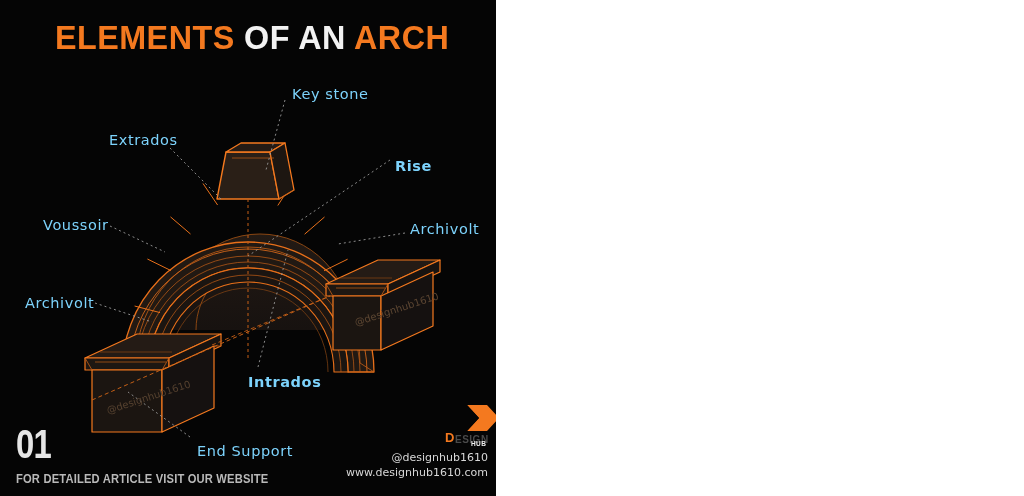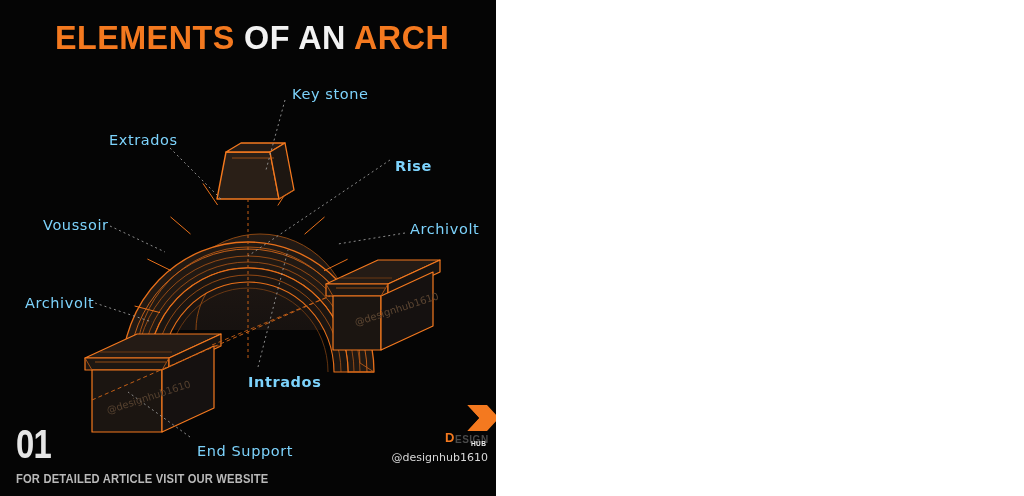--- a/index.html
+++ b/index.html
@@ -184,16 +184,17 @@
         <path d="M14 1 L34 1 L46 14 L34 27 L14 27 L26 14 Z" fill="#F4791F"></path>
         <path d="M14 1 L26 14 L14 27 Z" fill="#050505"></path>
       </svg>
       <div class="lw">D</div>
       <div class="esign">ESIGN</div>
       <div class="hub">HUB</div>
     </div>
 
     <div class="footer-lines">
       <div>@designhub1610</div>
+      <div>www.designhub1610.com</div>
     </div>
 
   </div>
 </div>
 
 </body></html>

